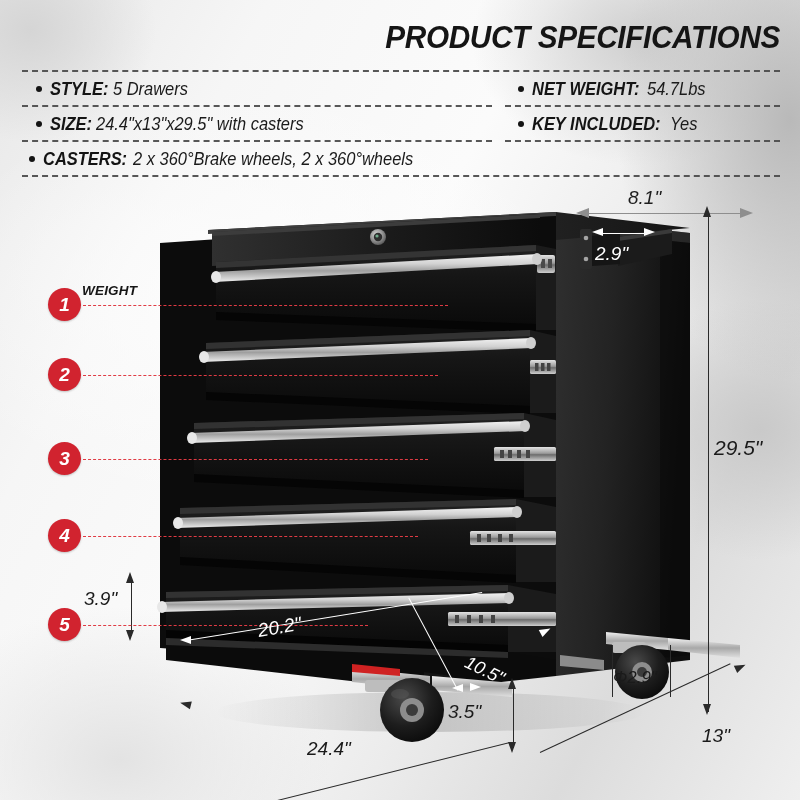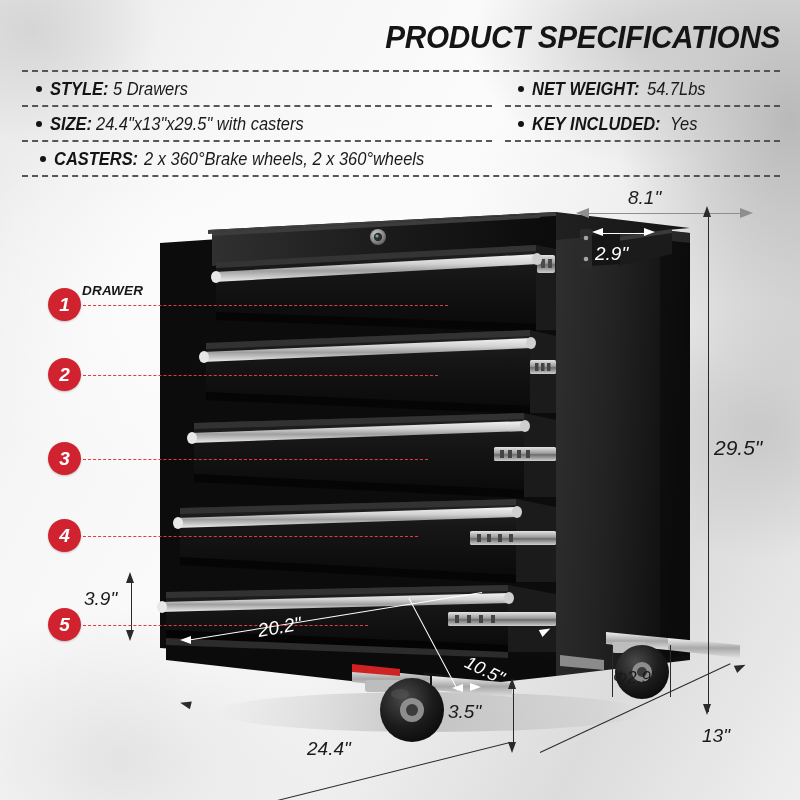--- a/index.html
+++ b/index.html
@@ -114,21 +114,21 @@
     </div>
     <div class="spec-row" style="left:518px;top:110px;height:28px;">
       <span class="bullet"></span>
       <span class="spec-k">KEY INCLUDED:</span>
       <span class="spec-v">Yes</span>
     </div>
 
     <div class="rule left" style="top:140px;"></div>
     <div class="rule right" style="top:140px;"></div>
 
-    <div class="spec-row" style="left:40px;top:145px;height:28px;">
+    <div class="spec-row" style="left:29px;top:145px;height:28px;">
       <span class="bullet"></span>
       <span class="spec-k">CASTERS:</span>
       <span class="spec-v">2 x 360°Brake wheels, 2 x 360°wheels</span>
     </div>
 
     <div class="rule wide" style="top:175px;"></div>
   </div>
 
   <svg id="cart" viewBox="0 0 800 800">
     <defs>
@@ -305,21 +305,21 @@
   <div class="leader" style="left:78px;top:459px;width:350px;"></div>
   <div class="leader" style="left:78px;top:536px;width:340px;"></div>
   <div class="leader" style="left:78px;top:625px;width:290px;"></div>
 
   <div class="badge" style="left:48px;top:288px;">1</div>
   <div class="badge" style="left:48px;top:358px;">2</div>
   <div class="badge" style="left:48px;top:442px;">3</div>
   <div class="badge" style="left:48px;top:519px;">4</div>
   <div class="badge" style="left:48px;top:608px;">5</div>
 
-  <div id="drawer-word">DRAWER</div>
+  <div id="drawer-word">WEIGHT</div>
 
   <div class="dimline dl-v" style="left:708px;top:212px;height:500px;"></div>
   <div class="arrow ar-up" style="left:703px;top:206px;"></div>
   <div class="arrow ar-down" style="left:703px;top:704px;"></div>
   <div class="dim dim-29-5">29.5"</div>
 
   <div class="dl-g" style="left:585px;top:213px;width:160px;"></div>
   <div class="arrow ar-left-g" style="left:576px;top:208px;"></div>
   <div class="arrow ar-right-g" style="left:740px;top:208px;"></div>
   <div class="dim dim-8-1">8.1"</div>

